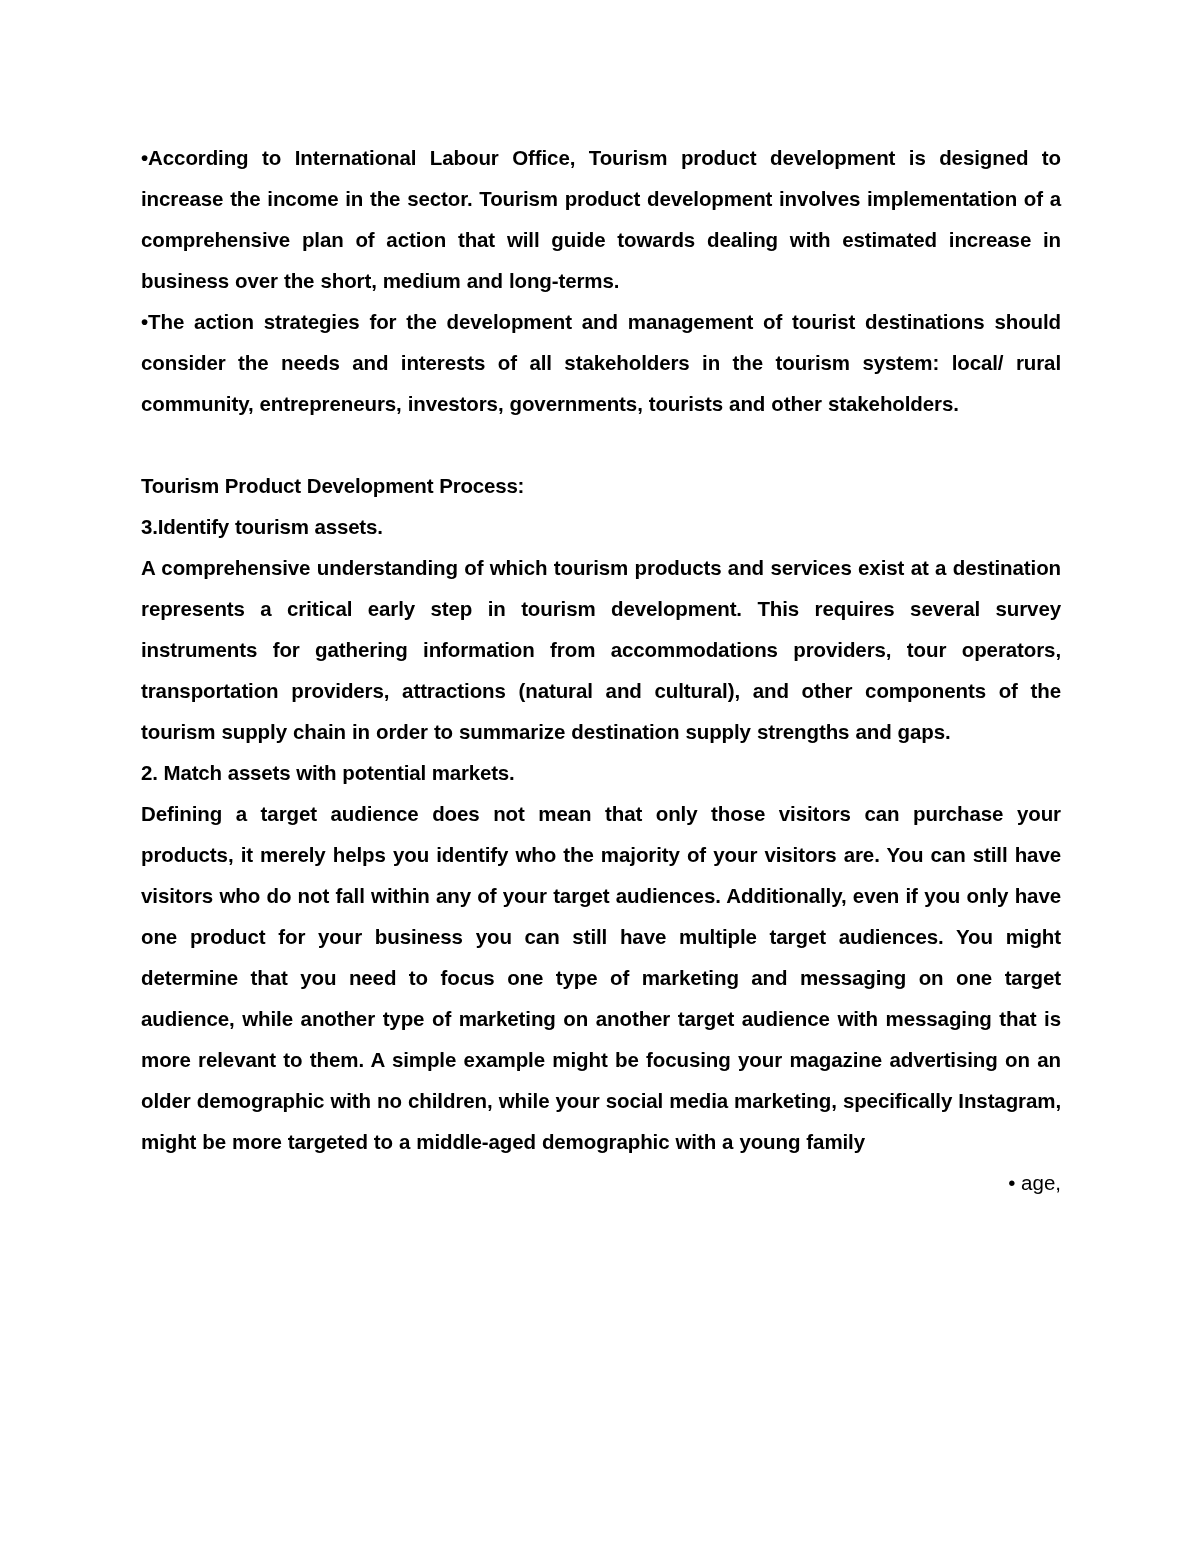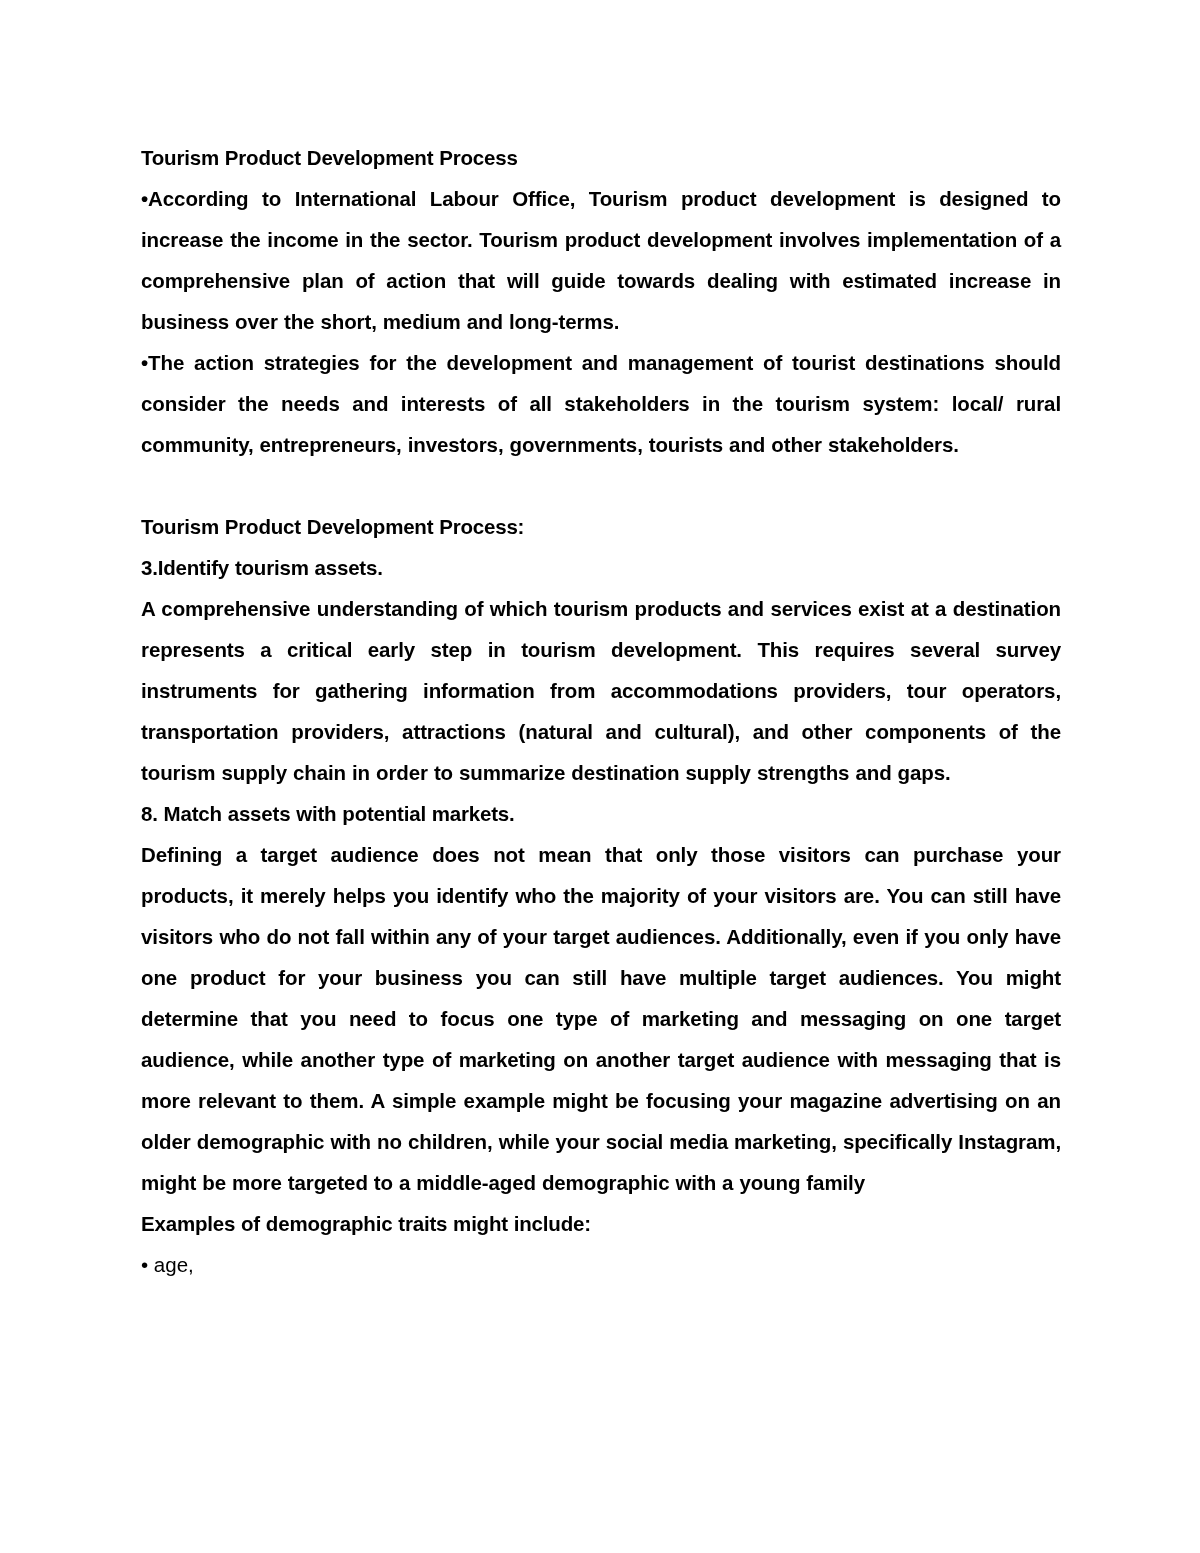--- a/index.html
+++ b/index.html
@@ -42,46 +42,44 @@
   .spacer {
     height: 41px;
   }
   .bullet-line {
     font-family: "Liberation Sans Narrow", "Liberation Sans", sans-serif;
     font-stretch: condensed;
     font-size: 20.5px;
     line-height: 41px;
     color: #000000;
     margin: 0;
-    text-align: left;
+    text-align: right;
   }
 </style>
 </head>
 <body>
 
 <div class="page">
   <div class="content">
 
-    <p class="para heading">Tourism Product Development Process</p>
 
     <p class="para">•According to International Labour Office, Tourism product development is designed to increase the income in the sector. Tourism product development involves implementation of a comprehensive plan of action that will guide towards dealing with estimated increase in business over the short, medium and long-terms.</p>
 
     <p class="para">•The action strategies for the development and management of tourist destinations should consider the needs and interests of all stakeholders in the tourism system: local/ rural community, entrepreneurs, investors, governments, tourists and other stakeholders.</p>
 
     <div class="spacer"></div>
 
     <p class="para heading">Tourism Product Development Process:</p>
 
     <p class="para heading">3.Identify tourism assets.</p>
 
     <p class="para">A comprehensive understanding of which tourism products and services exist at a destination represents a critical early step in tourism development. This requires several survey instruments for gathering information from accommodations providers, tour operators, transportation providers, attractions (natural and cultural), and other components of the tourism supply chain in order to summarize destination supply strengths and gaps.</p>
 
-    <p class="para heading">8. Match assets with potential markets.</p>
+    <p class="para heading">2. Match assets with potential markets.</p>
 
     <p class="para">Defining a target audience does not mean that only those visitors can purchase your products, it merely helps you identify who the majority of your visitors are. You can still have visitors who do not fall within any of your target audiences. Additionally, even if you only have one product for your business you can still have multiple target audiences. You might determine that you need to focus one type of marketing and messaging on one target audience, while another type of marketing on another target audience with messaging that is more relevant to them. A simple example might be focusing your magazine advertising on an older demographic with no children, while your social media marketing, specifically Instagram, might be more targeted to a middle-aged demographic with a young family</p>
 
-    <p class="para heading">Examples of demographic traits might include:</p>
 
     <p class="bullet-line">• age,</p>
 
 
   </div>
 </div>
 
 </body></html>

